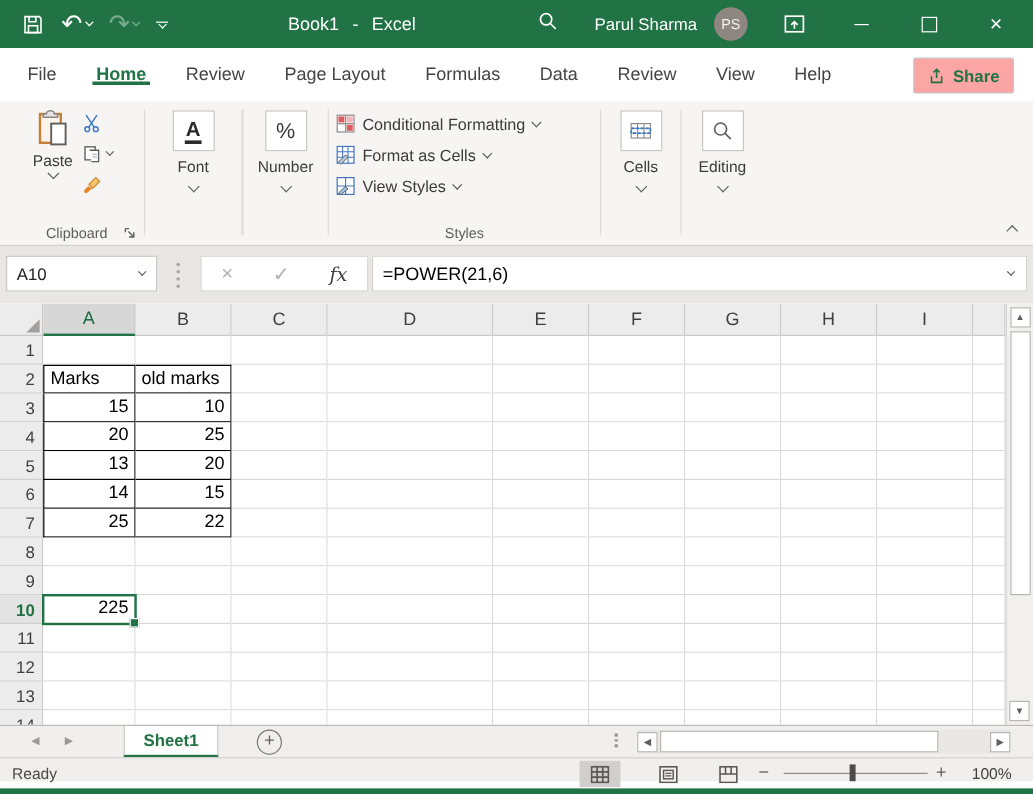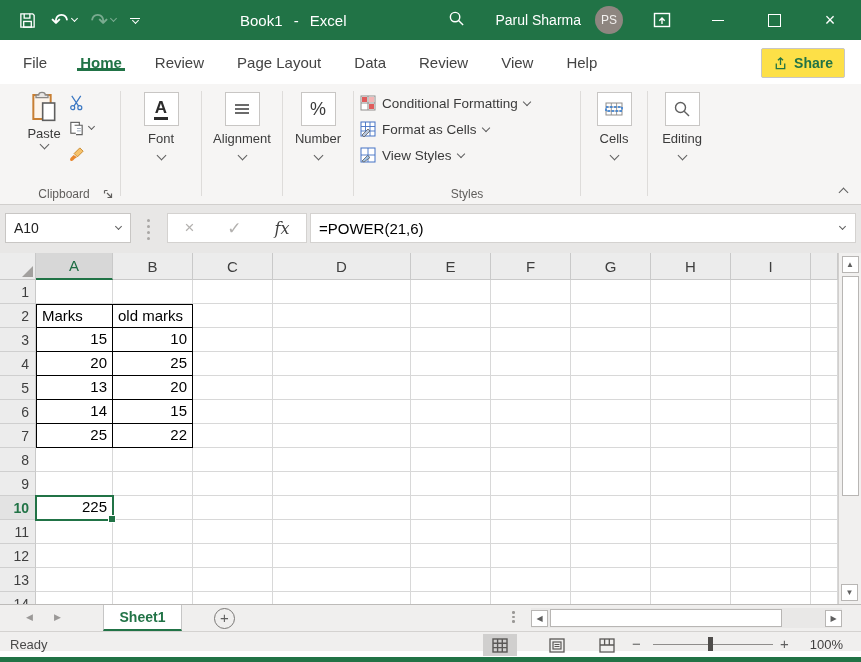--- a/index.html
+++ b/index.html
@@ -26,21 +26,21 @@
   .winbtn{width:22px;display:flex;justify-content:center;align-items:center;margin-right:34px}
   #btn-min .bar{width:12px;border-top:1.6px solid #fff}
   #btn-max .box{width:11px;height:11px;border:1.4px solid #fff}
   #btn-close{font-size:18px;margin-right:20px}
 
   
   #tabrow{top:40px;height:44px;background:#fff;display:flex;align-items:center}
   .rtab{display:flex;align-items:center;padding:0 3px;margin-right:27px;font-size:15px;color:#444;cursor:default}
   .rtab:first-child{margin-left:20px}
   .rtab.active{color:#217346;font-weight:600;box-shadow:inset 0 -3px 0 #217346}
-  #share-btn{position:absolute;right:16px;top:8px;height:28px;display:flex;align-items:center;gap:6px;padding:0 11px;border:1px solid #c8c6c4;border-radius:2px;background:#fde047;color:#217346;font-size:14px;font-weight:600}
+  #share-btn{position:absolute;right:16px;top:8px;height:28px;display:flex;align-items:center;gap:6px;padding:0 11px;border:1px solid #c8c6c4;border-radius:2px;background:#fca5a5;color:#217346;font-size:14px;font-weight:600}
 
   
   #ribbon{top:84px;height:121px;background:#f6f5f4;border-bottom:1px solid #d1cfcd;display:flex;padding-left:8px;box-sizing:border-box}
   .vdiv{width:1px;background:#ddrbd;background:#dedcda;margin:7px 0 8px 0}
   .rgroup{position:relative;box-sizing:border-box}
   .rg-label{position:absolute;bottom:3px;left:0;right:0;text-align:center;font-size:12px;color:#605e5c}
   
   #grp-clipboard{width:112px}
   #paste-btn{position:absolute;left:14px;top:7px;width:44px;display:flex;flex-direction:column;align-items:center;gap:3px;color:#3b3b3b;font-size:13px}
   .mini-col{position:absolute;left:60px;top:9px;display:flex;flex-direction:column;gap:8px}
@@ -172,20 +172,21 @@
         </span>
       <span class="winbtn" id="btn-close">×</span>
     </div>
   </div>
 
   <div class="band" id="tabrow">
     <span class="rtab">File</span>
     <span class="rtab active">Home</span>
     <span class="rtab">Review</span>
     <span class="rtab">Page Layout</span>
+    <span class="rtab">Formulas</span>
     <span class="rtab">Data</span>
     <span class="rtab">Review</span>
     <span class="rtab">View</span>
     <span class="rtab">Help</span>
     <span id="share-btn">
       <svg width="15" height="15" viewBox="0 0 16 16">
           <path d="M3.5 8v5.5h9V8" fill="none" stroke="#217346" stroke-width="1.4"></path>
           <path d="M8 9.5V2.5M5.3 4.6L8 2l2.7 2.6" fill="none" stroke="#217346" stroke-width="1.4"></path>
         </svg>
       <span>Share</span>
@@ -238,29 +239,20 @@
 
     <div class="rgroup biggroup" id="grp-font">
       <div class="bigicon">
           <span class="fontA">A</span>
         </div>
       <span class="biglabel">Font</span>
       <span class="chev"></span>
     </div>
     <div class="vdiv"></div>
 
-    <div class="rgroup biggroup" id="grp-align">
-      <div class="bigicon">
-        <svg width="20" height="18" viewBox="0 0 20 18">
-            <path d="M3 5h14M3 9h14M3 13h14" stroke="#3b3b3b" stroke-width="1.6"></path>
-          </svg>
-      </div>
-      <span class="biglabel">Alignment</span>
-      <span class="chev"></span>
-    </div>
     <div class="vdiv"></div>
 
     <div class="rgroup biggroup" id="grp-number">
       <div class="bigicon">
           <span class="pct">%</span>
         </div>
       <span class="biglabel">Number</span>
       <span class="chev"></span>
     </div>
     <div class="vdiv"></div>

